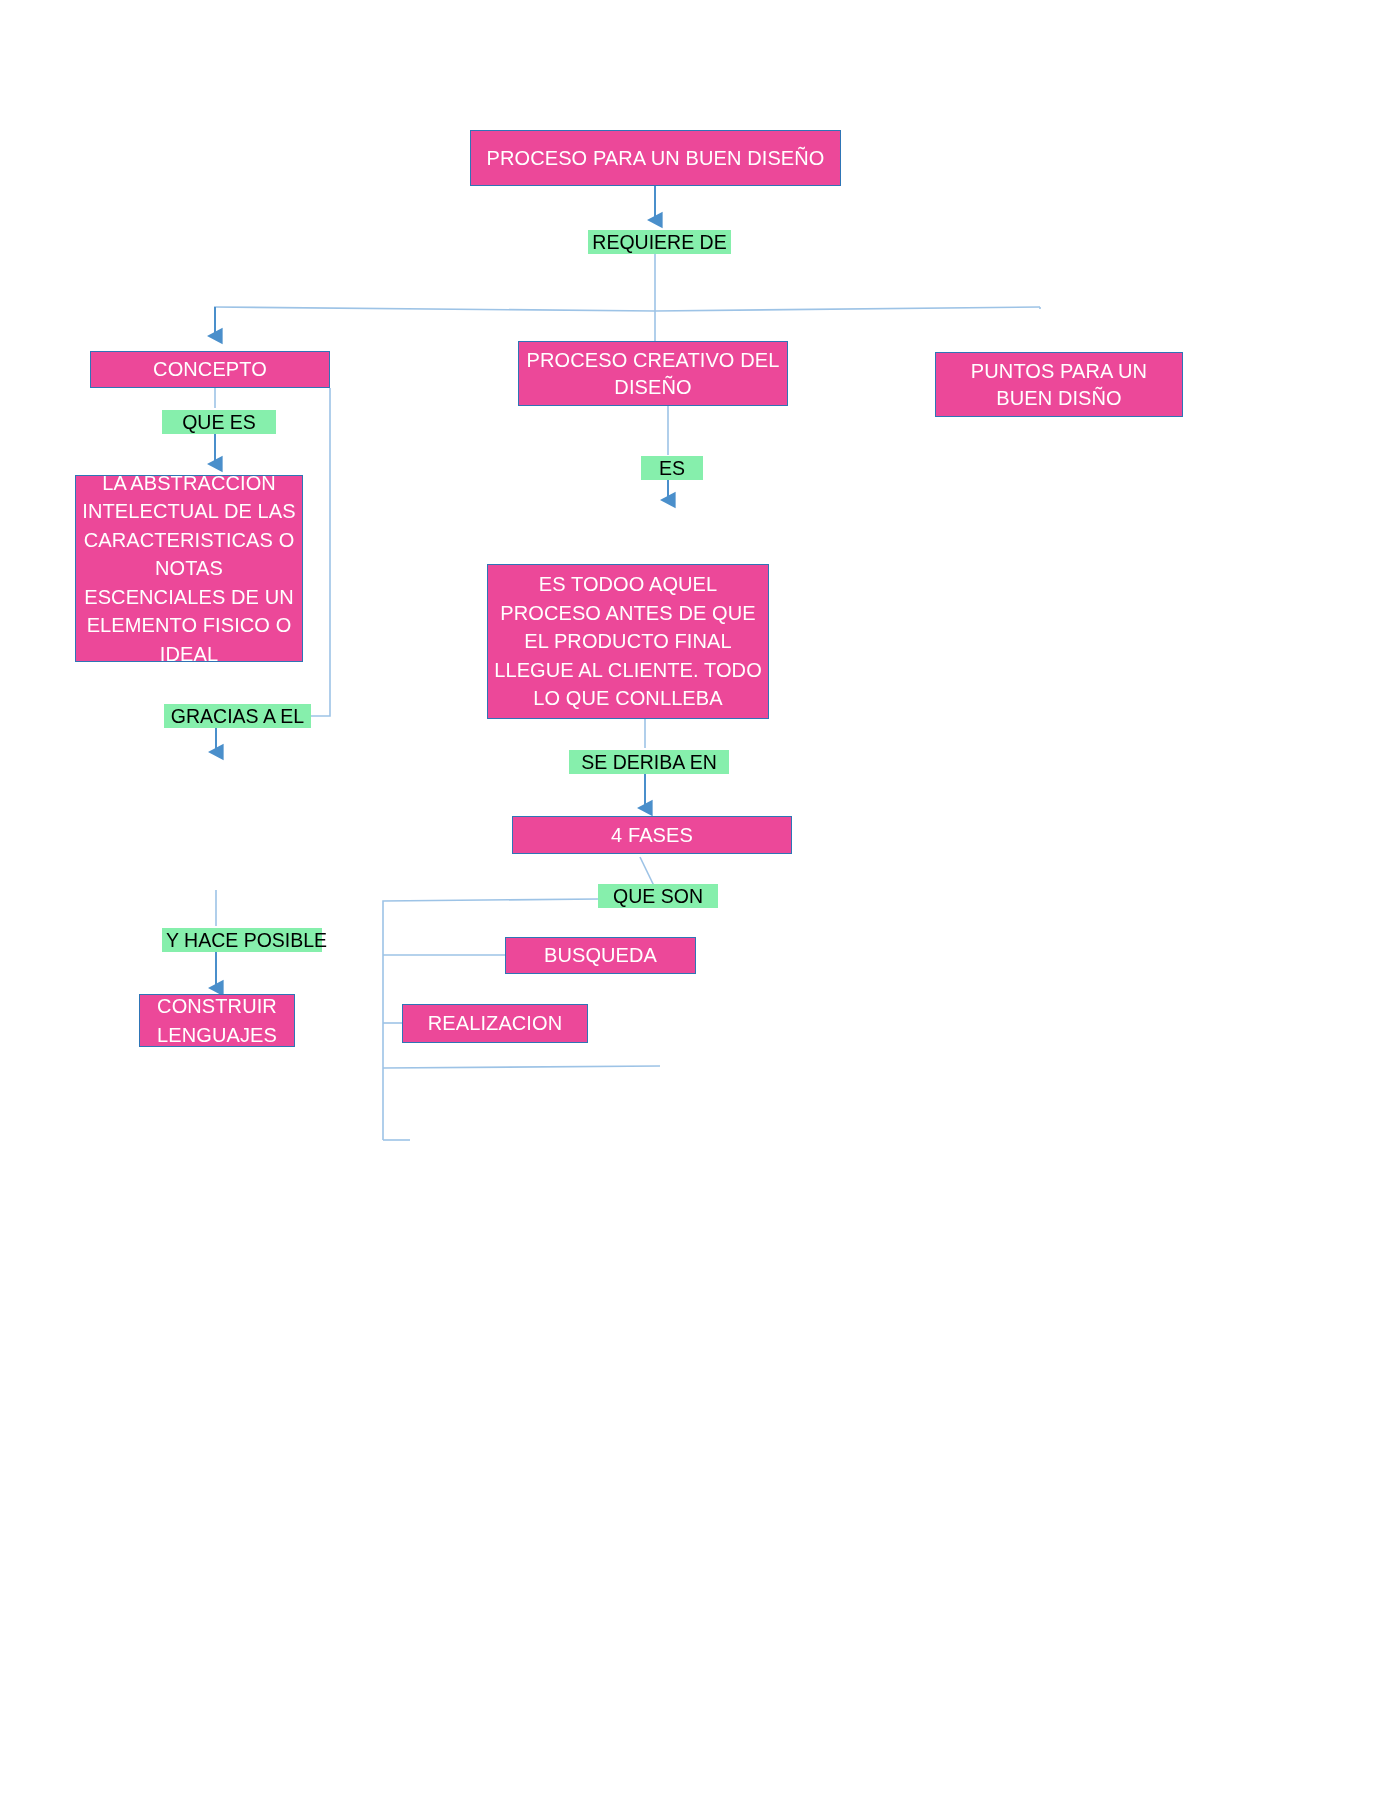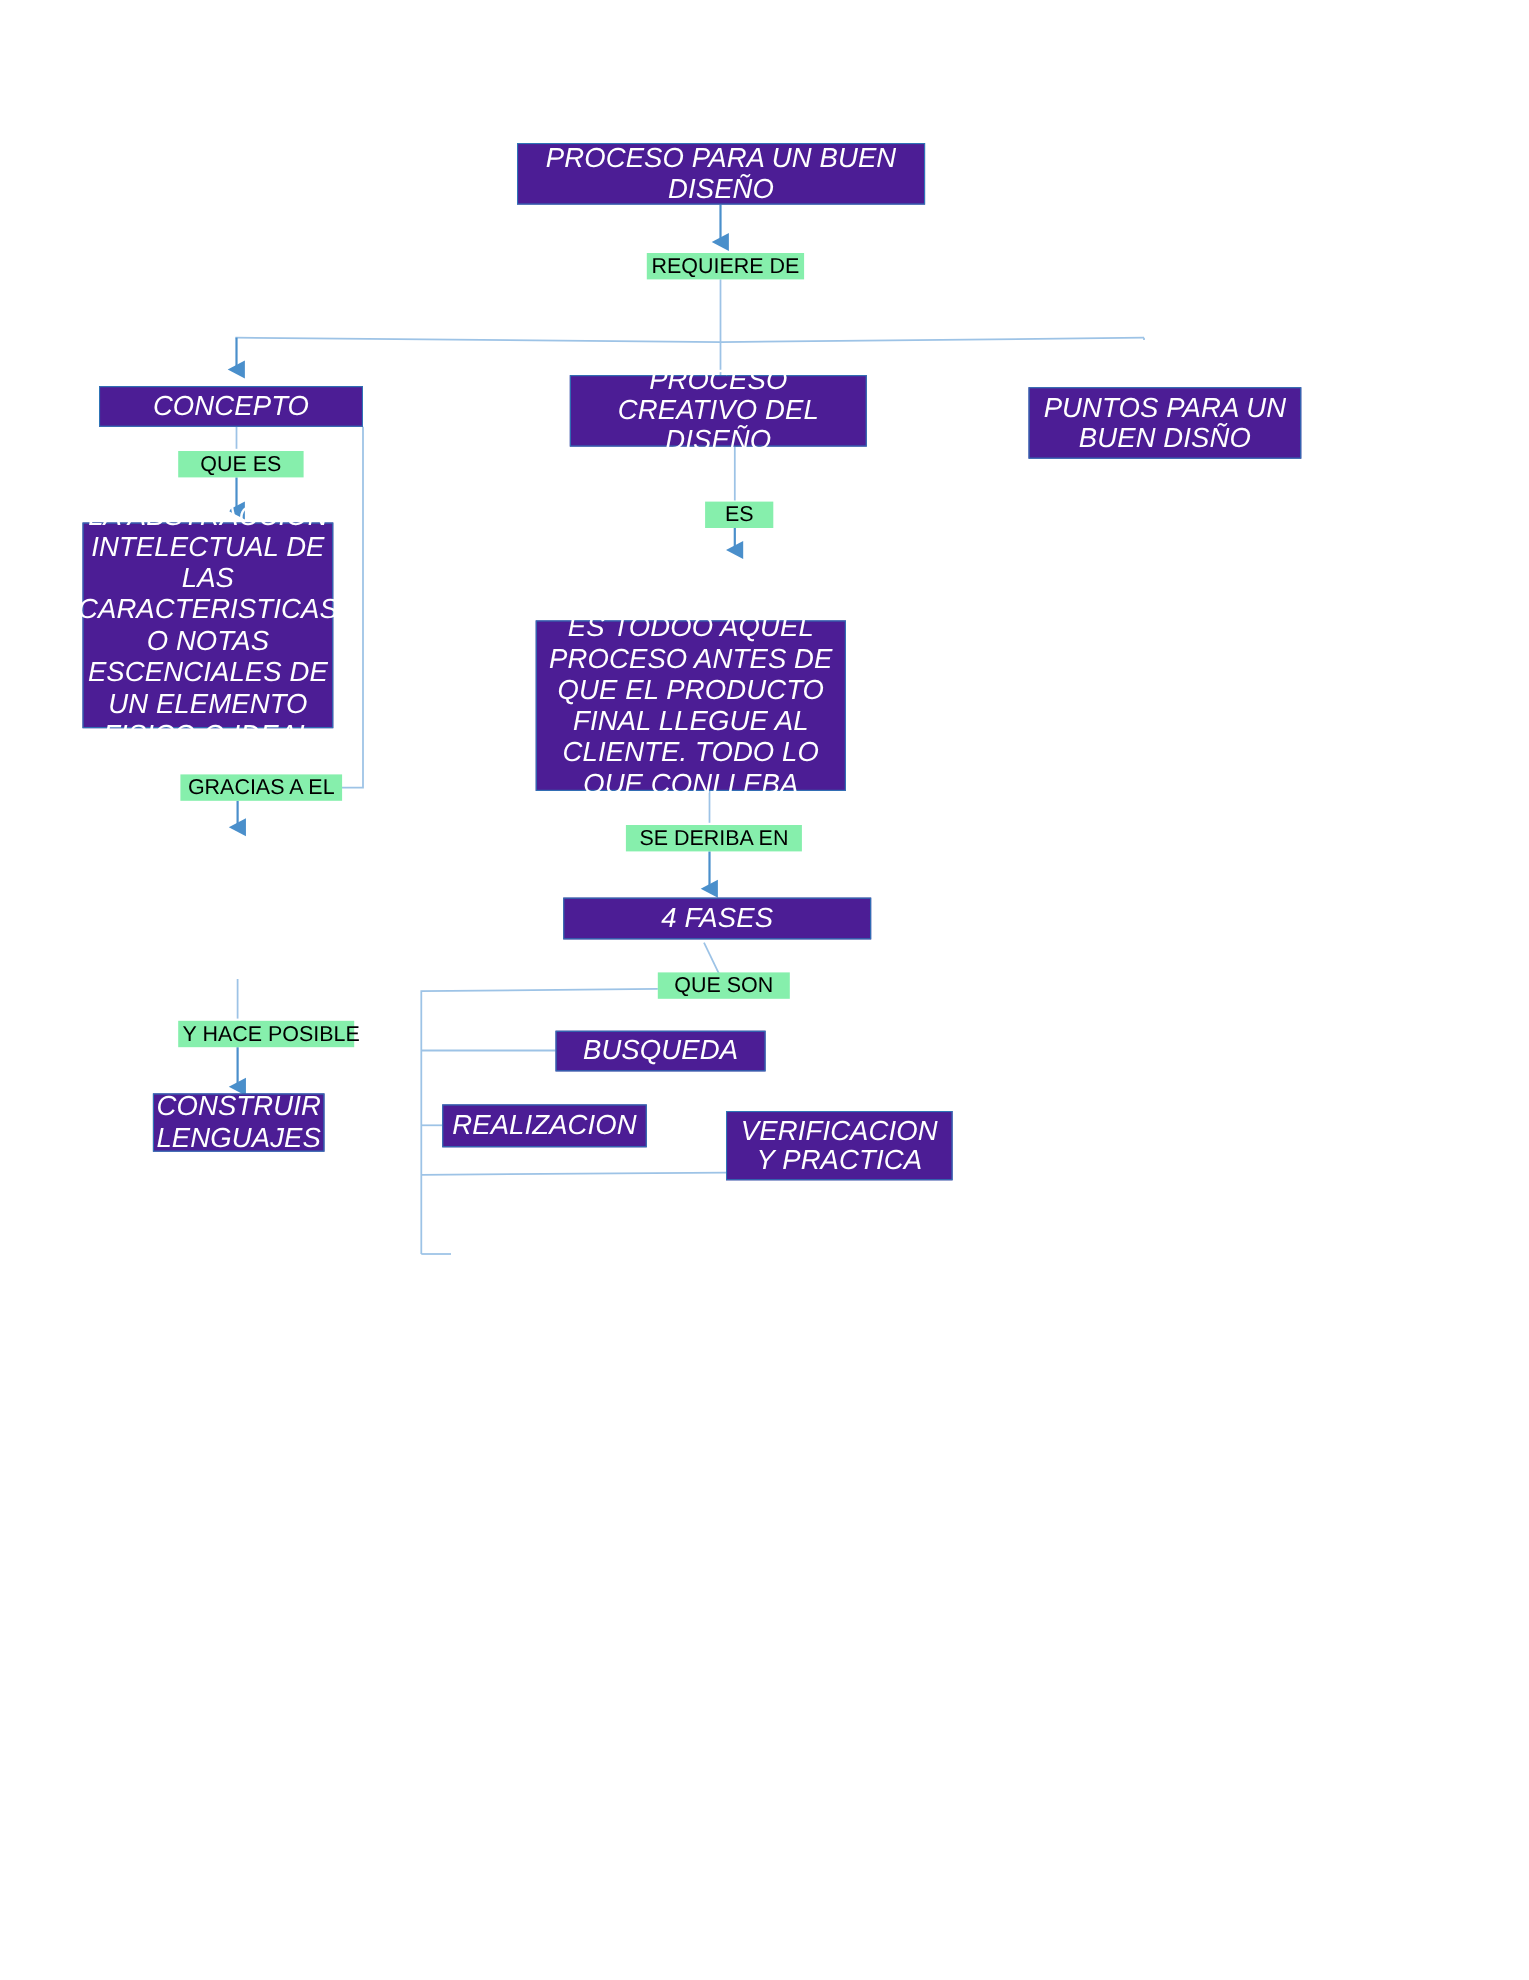--- a/index.html
+++ b/index.html
@@ -12,34 +12,33 @@
   }
   #canvas{position:relative;width:1390px;height:1800px;}
 
   
   #wires{position:absolute;left:0;top:0;width:1390px;height:1800px;}
 
   
   .node{
     position:absolute;
     box-sizing:border-box;
-    background:#4c1d95;
+    background:#ec4899;
     border:1px solid #2E75B6;
     color:#ffffff;
     display:flex;
     align-items:center;
     justify-content:center;
     text-align:center;
-    font-size:25px;
+    font-size:20px;
     line-height:28.5px;
     letter-spacing:.1px;
     padding:2px 6px;
     white-space:pre-line;
     z-index:3;
-    font-style:italic;
   }
   .node.tight{line-height:27px;}
 
   
   .edge-label{
     position:absolute;
     color:#000000;
     background:#86efac;
     font-size:19.5px;
     line-height:24px;
@@ -160,16 +159,15 @@
   <div class="edge-label" style="left:569px;top:750px;width:152px;">SE DERIBA EN</div>
 
   <div class="node" style="left:512px;top:816px;width:280px;height:38px;">4 FASES</div>
 
   <div class="edge-label" style="left:598px;top:884px;width:112px;">QUE SON</div>
 
   <div class="node" style="left:505px;top:937px;width:191px;height:37px;">BUSQUEDA</div>
 
   <div class="node" style="left:402px;top:1004px;width:186px;height:39px;">REALIZACION</div>
 
-  <div class="node tight" style="left:660px;top:1010px;width:206px;height:63px;">VERIFICACION Y PRACTICA</div>
 
 
 </div>
 
 </body></html>

